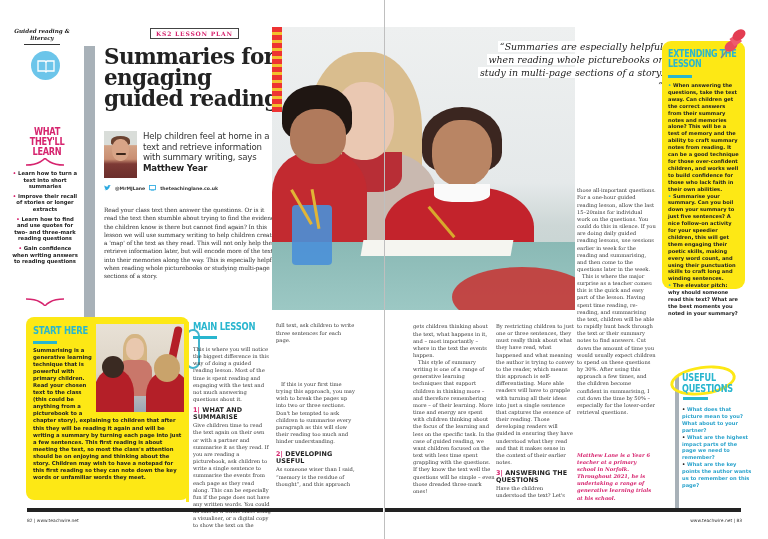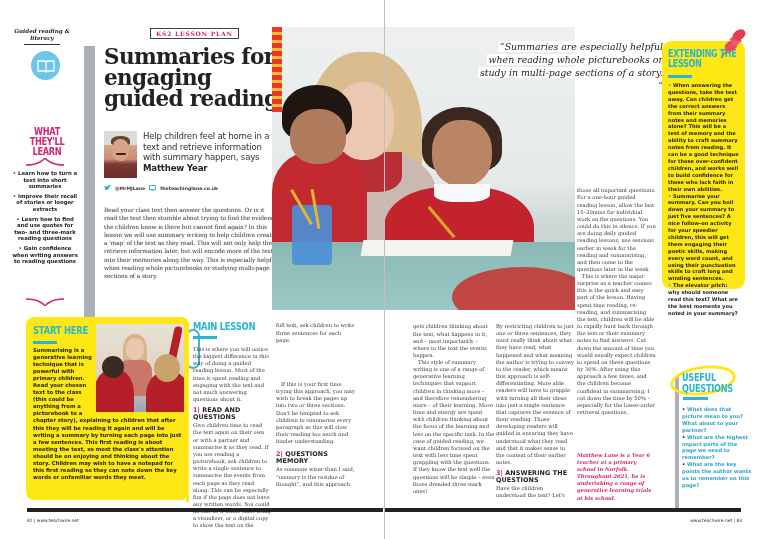--- a/index.html
+++ b/index.html
@@ -159,21 +159,21 @@
 <div class="abs grey-bar"></div>
 
 <div class="abs ks2-tag">KS2 LESSON PLAN</div>
 <h1 class="abs headline">Summaries for engaging guided reading</h1>
 
 <div class="abs author-photo">
   <div class="hair"></div>
     <div class="face"></div>
     <div class="stache"></div>
 </div>
-<div class="abs standfirst"><span>Help children feel at home in a text and retrieve information with summary happen, says </span><b>Matthew Year</b></div>
+<div class="abs standfirst"><span>Help children feel at home in a text and retrieve information with summary writing, says </span><b>Matthew Year</b></div>
 
 <div class="abs social-row">
   <svg class="ico" viewBox="0 0 8 7">
       <path d="M0 5.5 Q2 6.5 4 5.5 Q6.5 4 6.8 1.3 L8 0.5 L7 0.6 L7.6 0 L6.6 0.3 Q5.6 -0.4 4.6 0.5 Q4 1.2 4.3 2 Q2 2 0.5 0.5 Q0 2 1.2 3 L0.5 2.8 Q0.7 4 1.8 4.3 L1 4.4 Q1.5 5.2 2.5 5.2 Q1.5 5.8 0 5.5Z" fill="#2aa9e0"></path>
     </svg>
   <span>@MrMJLane</span>
   <svg class="ico" viewBox="0 0 8 7">
       <rect x="0.5" y="0.5" width="7" height="5" fill="none" stroke="#2aa9e0" stroke-width="1"></rect>
       <line x1="2" y1="6.6" x2="6" y2="6.6" stroke="#2aa9e0" stroke-width="0.8"></line>
     </svg>
@@ -241,30 +241,30 @@
   </div>
   <div class="clip"></div>
 </div>
 
 <div class="abs main-bar"></div>
 <div class="abs main-title">MAIN LESSON</div>
 <div class="abs main-rule"></div>
 
 <div class="abs col col-1">
   <p>This is where you will notice the biggest difference in this way of doing a guided reading lesson. Most of the time is spent reading and engaging with the text and not much answering questions about it.</p>
-  <h4><span class="num">1|</span> <span>READ AND QUESTIONS</span></h4>
+  <h4><span class="num">1|</span> <span>WHAT AND SUMMARISE</span></h4>
   <p style="height:106px;overflow:hidden;">Give children time to read the text again on their own or with a partner and summarise it as they read. If you are reading a picturebook, ask children to write a single sentence to summarise the events from each page as they read along. This can be especially fun if the page does not have any written words. You could do this as a whole class using a visualiser, or a digital copy to show the text on the board. For a longer/ full text, ask children to write three sentences for each page.</p>
 </div>
 
 <div class="abs col col-2">
   <p style="height:58px;overflow:hidden;position:relative;">
       <span style="display:block;margin-top:-108px;">Give children time to read the text again on their own or with a partner and summarise it as they read. If you are reading a picturebook, ask children to write a single sentence to summarise the events from each page as they read along. This can be especially fun if the page does not have any written words. You could do this as a whole class using a visualiser, or a digital copy to show the text on the board. For a longer/ full text, ask children to write three sentences for each page.</span>
     </p>
   <p>If this is your first time trying this approach, you may wish to break the pages up into two or three sections. Don't be tempted to ask children to summarise every paragraph as this will slow their reading too much and hinder understanding.</p>
-  <h4 style="margin-top:6px;"><span class="num">2|</span> <span>QUESTIONS MEMORY</span></h4>
+  <h4 style="margin-top:6px;"><span class="num">2|</span> <span>DEVELOPING USEFUL</span></h4>
   <p style="height:22px;overflow:hidden;"><span>As someone wiser than I said, “memory is the residue of thought”, and this approach gets children thinking about the text, what happens in it, and – most importantly – where in the text the events happen.</span></p>
 </div>
 
 <div class="abs col col-3">
   <p style="height:36px;overflow:hidden;">
       <span style="display:block;margin-top:-21px;">As someone wiser than I said, “memory is the residue of thought”, and this approach gets children thinking about the text, what happens in it, and – most importantly – where in the text the events happen.</span>
     </p>
   <p>This style of summary writing is one of a range of generative learning techniques that support children in thinking more – and therefore remembering more – of their learning. More time and energy are spent with children thinking about the focus of the learning and less on the specific task. In the case of guided reading, we want children focused on the text with less time spent grappling with the questions. If they know the text well the questions will be simple – even those dreaded three-mark ones!</p>
 </div>
 

